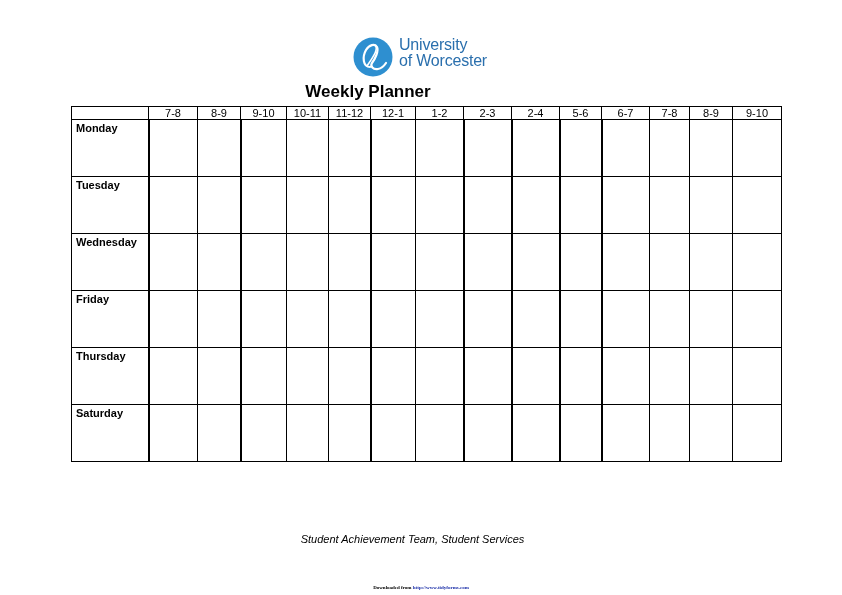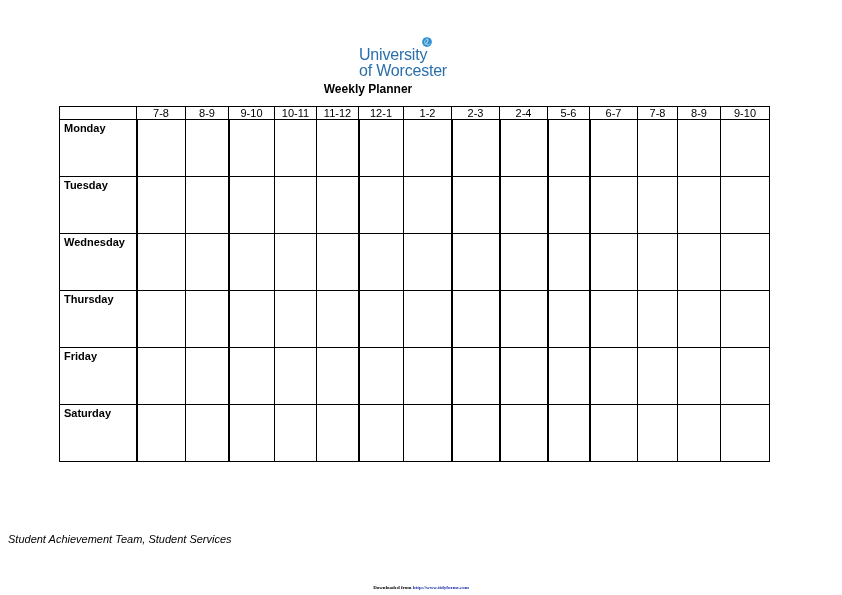--- a/index.html
+++ b/index.html
@@ -14,22 +14,21 @@
       overflow: hidden;
       font-family: "Liberation Sans", "DejaVu Sans", sans-serif;
       color: #000;
     }
     .logo {
       position: absolute;
       left: 353px;
       top: 37px;
       height: 42px;
       display: flex;
-      align-items: flex-end;
-      flex-direction: column;
+      align-items: flex-start;
     }
     .logo-mark {
       width: 40px;
       height: 40px;
       display: block;
     }
     .logo-text {
       margin-left: 6px;
       color: #2a6fad;
       font-size: 16px;
@@ -37,25 +36,25 @@
       letter-spacing: -0.2px;
     }
     .logo-text div { white-space: nowrap; }
     .doc-title {
       position: absolute;
       left: 0;
       width: 736px;
       top: 82px;
       text-align: center;
       font-weight: bold;
-      font-size: 12px;
+      font-size: 17px;
     }
     table.planner {
       position: absolute;
-      left: 59px;
+      left: 71px;
       top: 106px;
       border-collapse: collapse;
       table-layout: fixed;
       width: 710px;
       padding-left: 48px;
     }
     table.planner th,
     table.planner td {
       border: 1.5px solid #000;
       padding: 0;
@@ -80,23 +79,24 @@
     table.planner td.slot { background: #fff; }
     table.planner td.slot:nth-child(2),
     table.planner td.slot:nth-child(4),
     table.planner td.slot:nth-child(7),
     table.planner td.slot:nth-child(9),
     table.planner td.slot:nth-child(10),
     table.planner td.slot:nth-child(11),
     table.planner td.slot:nth-child(12) { border-left-width: 2px; }
     .tagline {
       position: absolute;
-      left: 8px;
+      left: 16px;
       width: 793px;
       top: 532px;
+      text-align: center;
       font-style: italic;
       font-size: 11px;
       line-height: 14px;
     }
     .footer {
       position: absolute;
       left: 0;
       width: 842px;
       top: 585px;
       text-align: center;
@@ -210,38 +210,38 @@
         <td class="slot"></td>
         <td class="slot"></td>
         <td class="slot"></td>
         <td class="slot"></td>
         <td class="slot"></td>
         <td class="slot"></td>
         <td class="slot"></td>
         <td class="slot"></td>
       </tr>
       <tr>
+        <td class="day">Friday</td>
+        <td class="slot"></td>
+        <td class="slot"></td>
+        <td class="slot"></td>
+        <td class="slot"></td>
+        <td class="slot"></td>
+        <td class="slot"></td>
+        <td class="slot"></td>
+        <td class="slot"></td>
+        <td class="slot"></td>
+        <td class="slot"></td>
+        <td class="slot"></td>
+        <td class="slot"></td>
+        <td class="slot"></td>
+        <td class="slot"></td>
+      </tr>
+      <tr>
         <td class="day">Thursday</td>
-        <td class="slot"></td>
-        <td class="slot"></td>
-        <td class="slot"></td>
-        <td class="slot"></td>
-        <td class="slot"></td>
-        <td class="slot"></td>
-        <td class="slot"></td>
-        <td class="slot"></td>
-        <td class="slot"></td>
-        <td class="slot"></td>
-        <td class="slot"></td>
-        <td class="slot"></td>
-        <td class="slot"></td>
-        <td class="slot"></td>
-      </tr>
-      <tr>
-        <td class="day">Friday</td>
         <td class="slot"></td>
         <td class="slot"></td>
         <td class="slot"></td>
         <td class="slot"></td>
         <td class="slot"></td>
         <td class="slot"></td>
         <td class="slot"></td>
         <td class="slot"></td>
         <td class="slot"></td>
         <td class="slot"></td>

